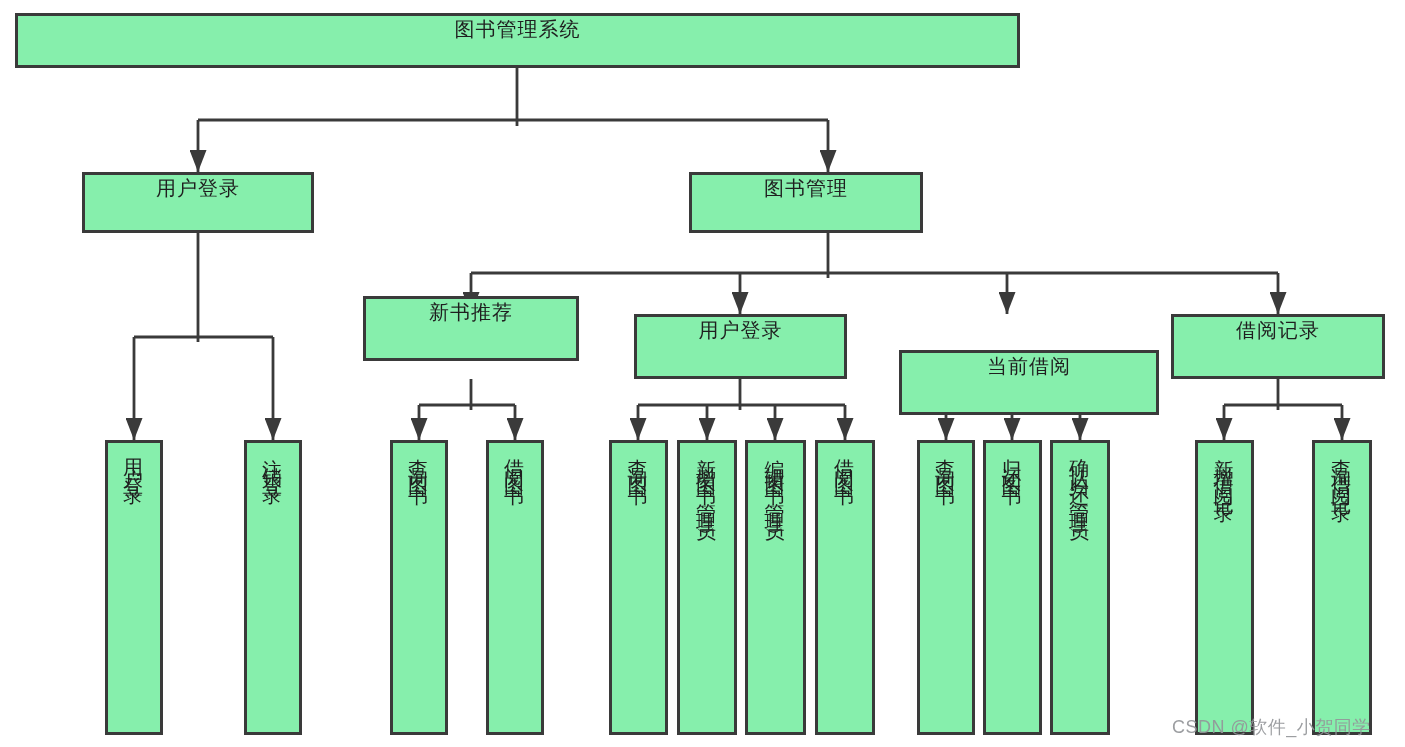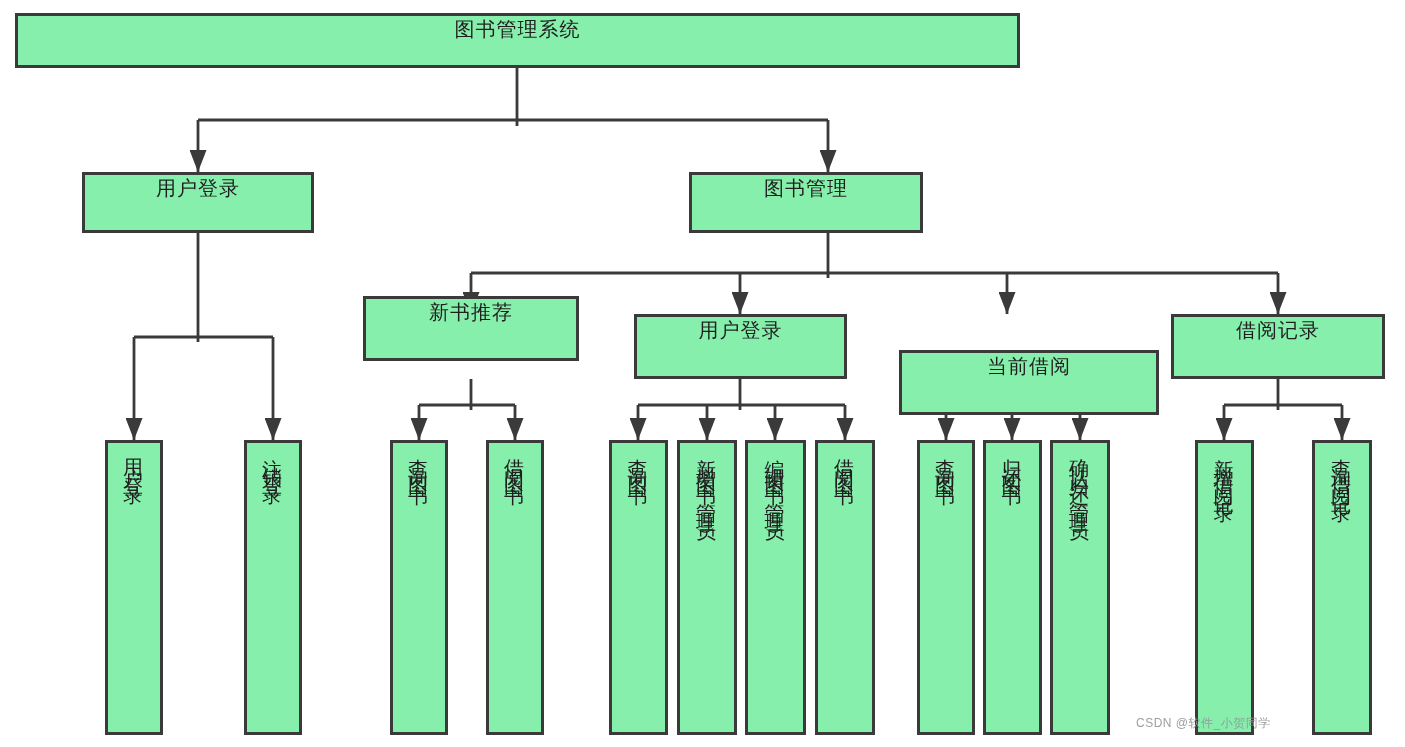--- a/index.html
+++ b/index.html
@@ -31,22 +31,22 @@
     writing-mode: vertical-rl;
     text-orientation: mixed;
     letter-spacing: 9px;
     font-size: 20px;
     color: #1f1f1f;
     white-space: nowrap;
   }
   .watermark {
     position: absolute;
     top: 715px;
-    left: 1136px;
-    font-size: 12px;
+    left: 1172px;
+    font-size: 18px;
     color: rgba(148, 150, 153, 0.92);
     letter-spacing: 0.5px;
     z-index: 5;
     white-space: nowrap;
   }
 </style>
 </head>
 <body>
 
 <div id="canvas">

